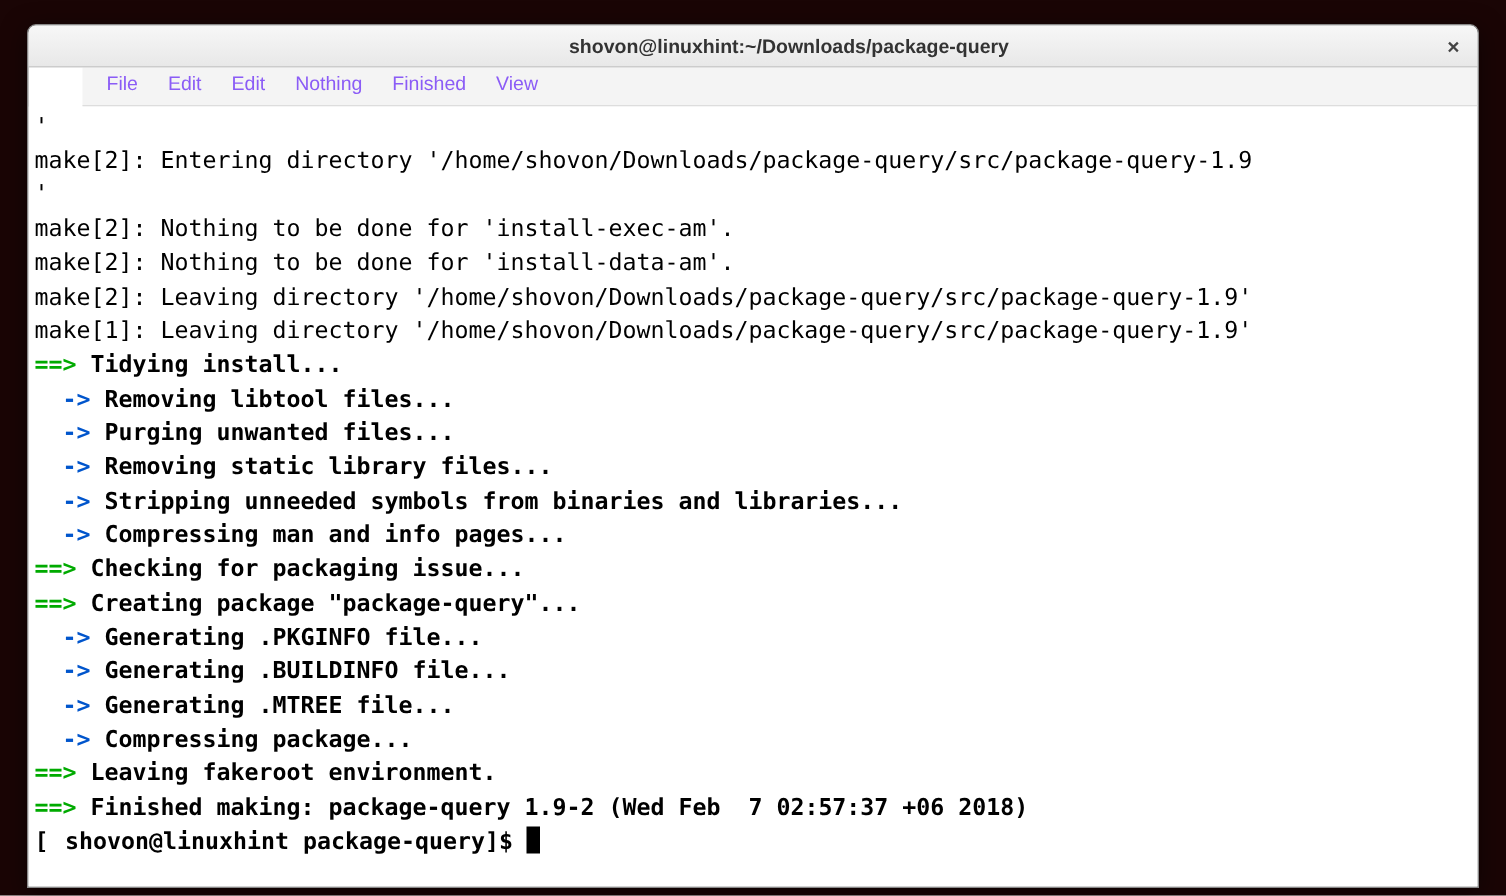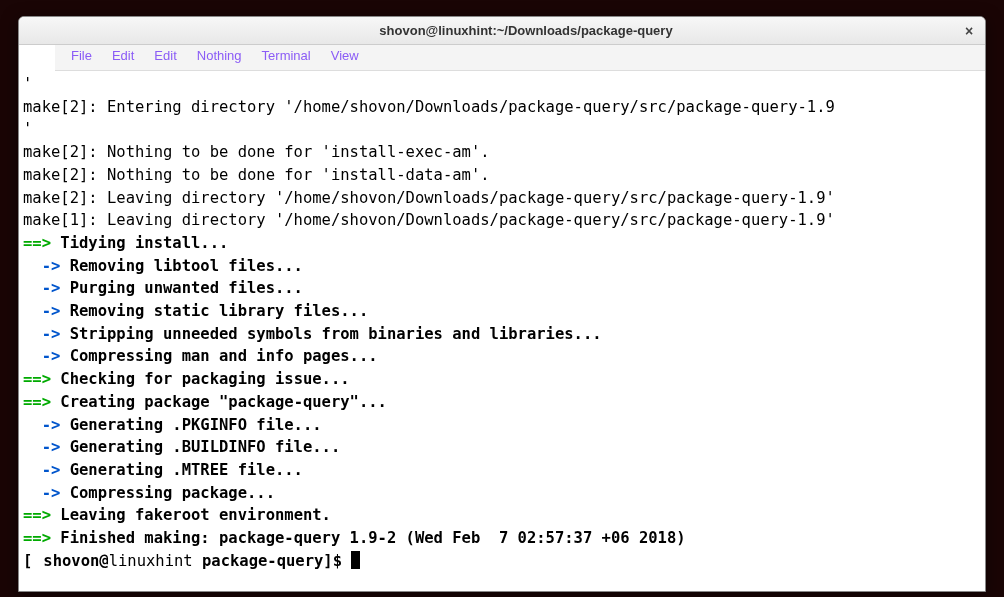--- a/index.html
+++ b/index.html
@@ -77,21 +77,21 @@
     white-space: pre;
     overflow: hidden;
   }
   .line { white-space: pre; }
   .bold { font-weight: bold; margin-top: 29px; }
   .green { color: #00aa00; font-weight: bold; }
   .blue { color: #0055cc; font-weight: bold; }
   .promptline { }
   .promptline .user { font-weight: bold; color: #000; margin-left: 11px; }
   .promptline .at { font-weight: bold; color: #000; }
-  .promptline .host { font-weight: normal; color: #000; }
+  .promptline .host { font-weight: bold; color: #000; }
   .promptline .path { font-weight: bold; color: #000; }
   .promptline .bracket { font-weight: bold; color: #000; }
   .promptline .dollar { font-weight: bold; color: #000; }
   .cursor {
     display: inline-block;
     width: 9px;
     height: 18px;
     background: #000;
     vertical-align: text-bottom;
     margin-bottom: 1px;
@@ -107,19 +107,19 @@
     <div class="close-btn">
       <span>×</span>
     </div>
   </div>
 
   <div class="menubar">
     <div class="menu-item">File</div>
     <div class="menu-item">Edit</div>
     <div class="menu-item">Edit</div>
     <div class="menu-item">Nothing</div>
-    <div class="menu-item">Terminal</div>
+    <div class="menu-item">Finished</div>
     <div class="menu-item">View</div>
   </div>
 
   <div class="terminal" id="terminal-body"><div class="line">'</div><div class="line">make[2]: Entering directory '/home/shovon/Downloads/package-query/src/package-query-1.9</div><div class="line">'</div><div class="line">make[2]: Nothing to be done for 'install-exec-am'.</div><div class="line">make[2]: Nothing to be done for 'install-data-am'.</div><div class="line">make[2]: Leaving directory '/home/shovon/Downloads/package-query/src/package-query-1.9'</div><div class="line">make[1]: Leaving directory '/home/shovon/Downloads/package-query/src/package-query-1.9'</div><div class="line"><span class="green">==&gt;</span><span class="bold"> Tidying install...</span></div><div class="line"><span class="blue">  -&gt;</span><span class="bold"> Removing libtool files...</span></div><div class="line"><span class="blue">  -&gt;</span><span class="bold"> Purging unwanted files...</span></div><div class="line"><span class="blue">  -&gt;</span><span class="bold"> Removing static library files...</span></div><div class="line"><span class="blue">  -&gt;</span><span class="bold"> Stripping unneeded symbols from binaries and libraries...</span></div><div class="line"><span class="blue">  -&gt;</span><span class="bold"> Compressing man and info pages...</span></div><div class="line"><span class="green">==&gt;</span><span class="bold"> Checking for packaging issue...</span></div><div class="line"><span class="green">==&gt;</span><span class="bold"> Creating package "package-query"...</span></div><div class="line"><span class="blue">  -&gt;</span><span class="bold"> Generating .PKGINFO file...</span></div><div class="line"><span class="blue">  -&gt;</span><span class="bold"> Generating .BUILDINFO file...</span></div><div class="line"><span class="blue">  -&gt;</span><span class="bold"> Generating .MTREE file...</span></div><div class="line"><span class="blue">  -&gt;</span><span class="bold"> Compressing package...</span></div><div class="line"><span class="green">==&gt;</span><span class="bold"> Leaving fakeroot environment.</span></div><div class="line"><span class="green">==&gt;</span><span class="bold"> Finished making: package-query 1.9-2 (Wed Feb  7 02:57:37 +06 2018)</span></div><div class="line promptline"><span class="bracket">[</span><span class="user">shovon</span><span class="at">@</span><span class="host">linuxhint</span><span> </span><span class="path">package-query</span><span class="bracket">]</span><span class="dollar">$ </span><span class="cursor"></span></div></div>
 
 </div>
 
 </body></html>

